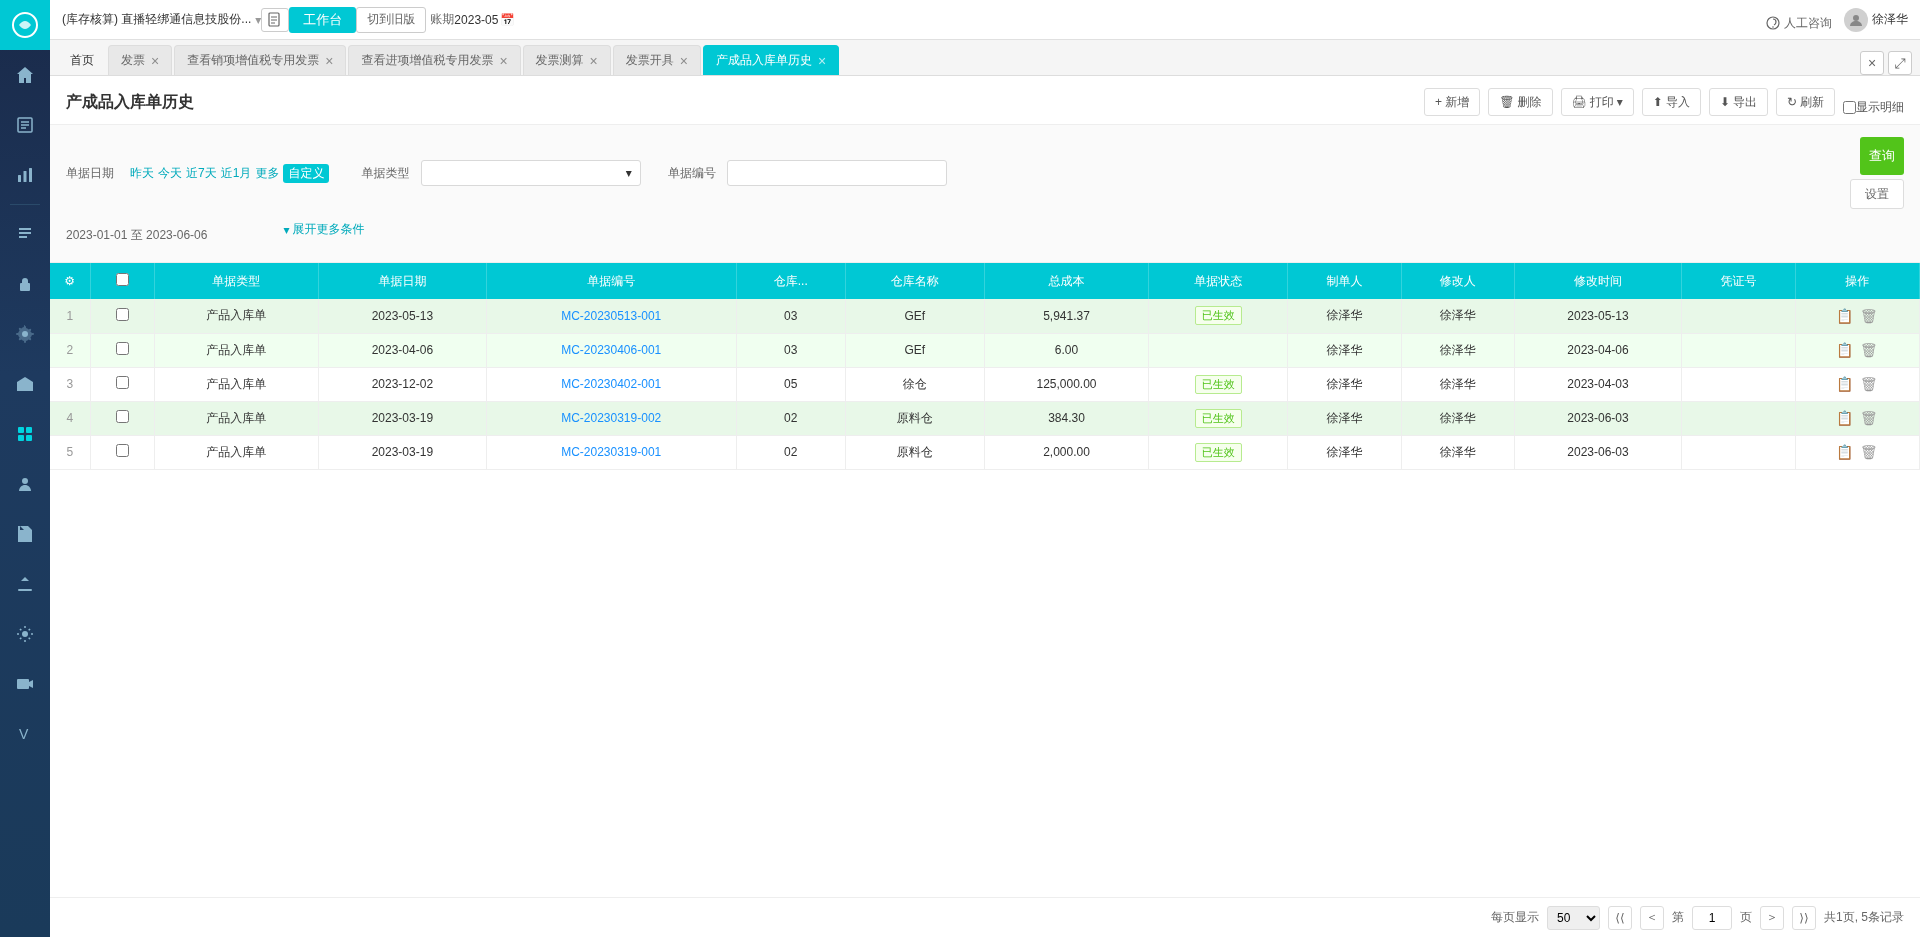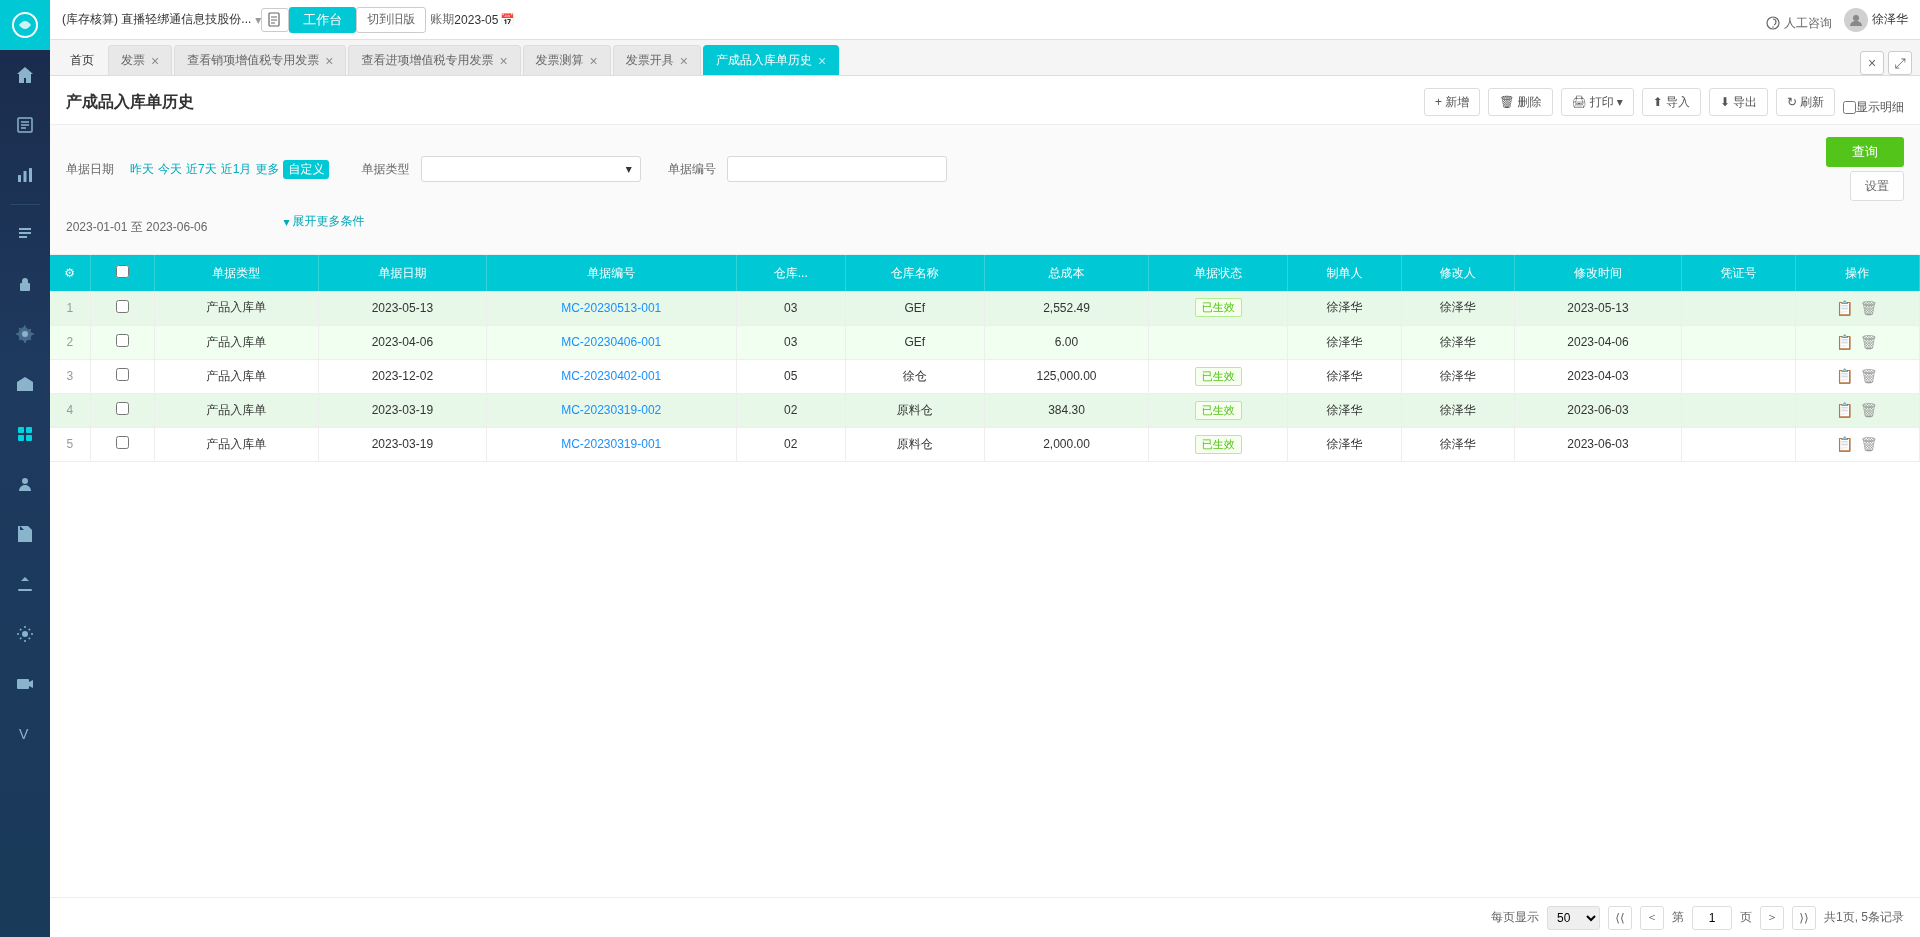--- a/index.html
+++ b/index.html
@@ -53,21 +53,21 @@
     .filter-row { display: flex; align-items: center; gap: 16px; margin-bottom: 6px; }
     .filter-label { font-size: 12px; color: #666; white-space: nowrap; }
     .date-shortcuts { display: flex; align-items: center; gap: 4px; }
     .date-shortcut { font-size: 12px; color: #00aabb; cursor: pointer; }
     .date-shortcut.active { background: #00c8d4; color: #fff; padding: 1px 5px; border-radius: 3px; }
     .date-range { font-size: 12px; color: #666; margin-top: 12px; }
     .select-control { height: 26px; border: 1px solid #d9d9d9; border-radius: 3px; padding: 0 8px; font-size: 12px; color: #333; background: #fff; min-width: 180px; display: flex; align-items: center; justify-content: space-between; cursor: pointer; }
     .select-control input { border: none; outline: none; font-size: 12px; width: 100%; }
     .input-control { height: 26px; border: 1px solid #d9d9d9; border-radius: 3px; padding: 0 8px; font-size: 12px; color: #333; background: #fff; min-width: 200px; outline: none; }
     .expand-btn { display: flex; align-items: center; gap: 3px; font-size: 12px; color: #00aabb; cursor: pointer; margin-left: auto; }
-    .query-btn { background: #52c41a; color: #fff; border: none; border-radius: 3px; padding: 4px 26px; font-size: 13px; cursor: pointer; height: 30px; }
+    .query-btn { background: #52c41a; color: #fff; border: none; border-radius: 3px; padding: 4px 9px; font-size: 13px; cursor: pointer; height: 38px; }
     .reset-btn { background: #fff; color: #666; border: 1px solid #ddd; border-radius: 3px; padding: 4px 14px; font-size: 12px; cursor: pointer; height: 30px; }
     .filter-right { display: flex; flex-direction: column; align-items: flex-end; gap: 4px; }
 
     
     .table-area { flex: 1; overflow: auto; }
     table { width: 100%; border-collapse: collapse; font-size: 12px; }
     thead tr { background: #00c8d4; color: #fff; height: 36px; }
     thead th { padding: 4px 8px; text-align: center; border-right: 1px solid rgba(255,255,255,0.2); white-space: nowrap; font-weight: normal; }
     thead th:first-child { width: 40px; }
     tbody tr { height: 34px; border-bottom: 1px solid #eee; }
@@ -367,21 +367,21 @@
         </thead>
         <tbody id="table-body">
         <tr class="highlighted">
       <td class="row-num">1</td>
       <td class="checkbox-cell"><input type="checkbox" style=""></td>
       <td>产品入库单</td>
       <td>2023-05-13</td>
       <td class="link">MC-20230513-001</td>
       <td>03</td>
       <td>GEf</td>
-      <td>2,552.49</td>
+      <td>5,941.37</td>
       <td><span class="status-badge status-active">已生效</span></td>
       <td>徐泽华</td>
       <td>徐泽华</td>
       <td>2023-05-13</td>
       <td></td>
       <td>
         <div class="action-icons">
           <span class="action-icon" title="编辑">📋</span>
           <span class="action-icon" title="删除">🗑</span>
         </div>

